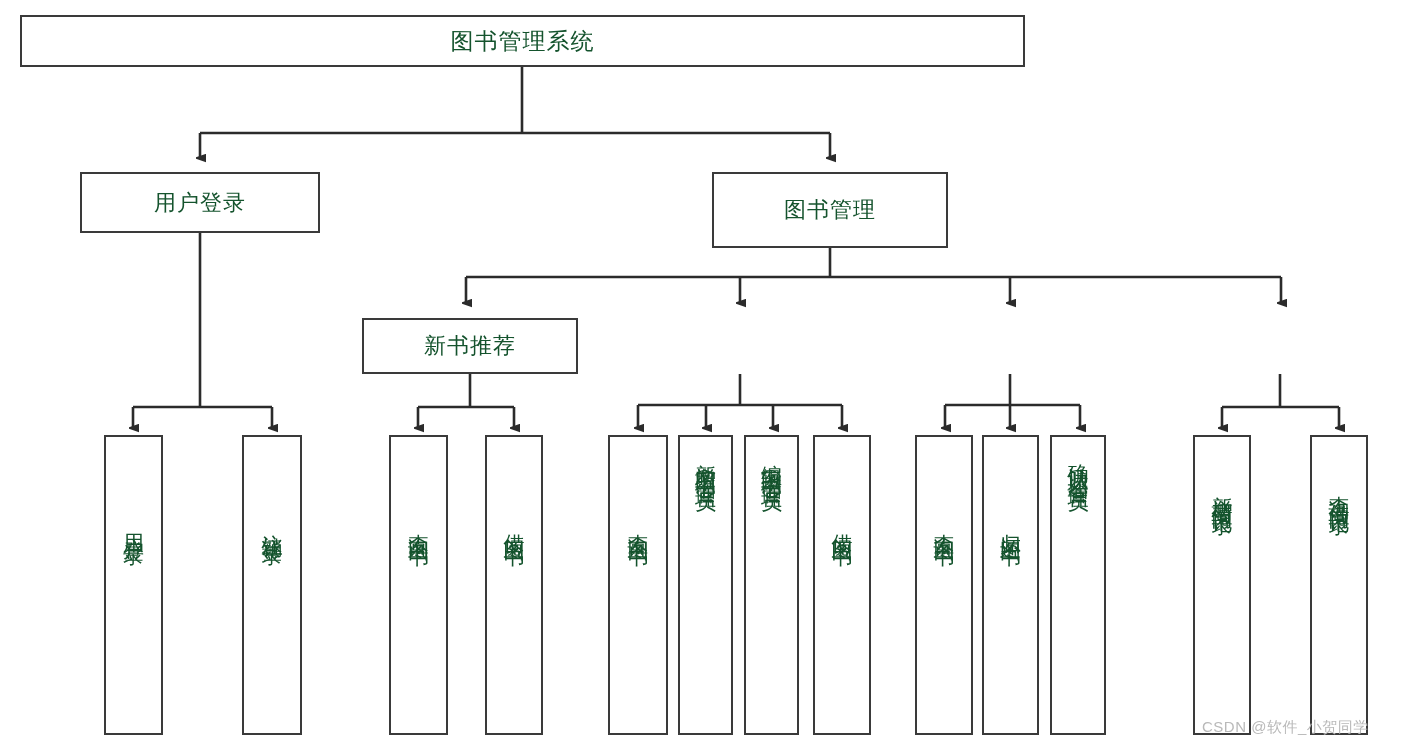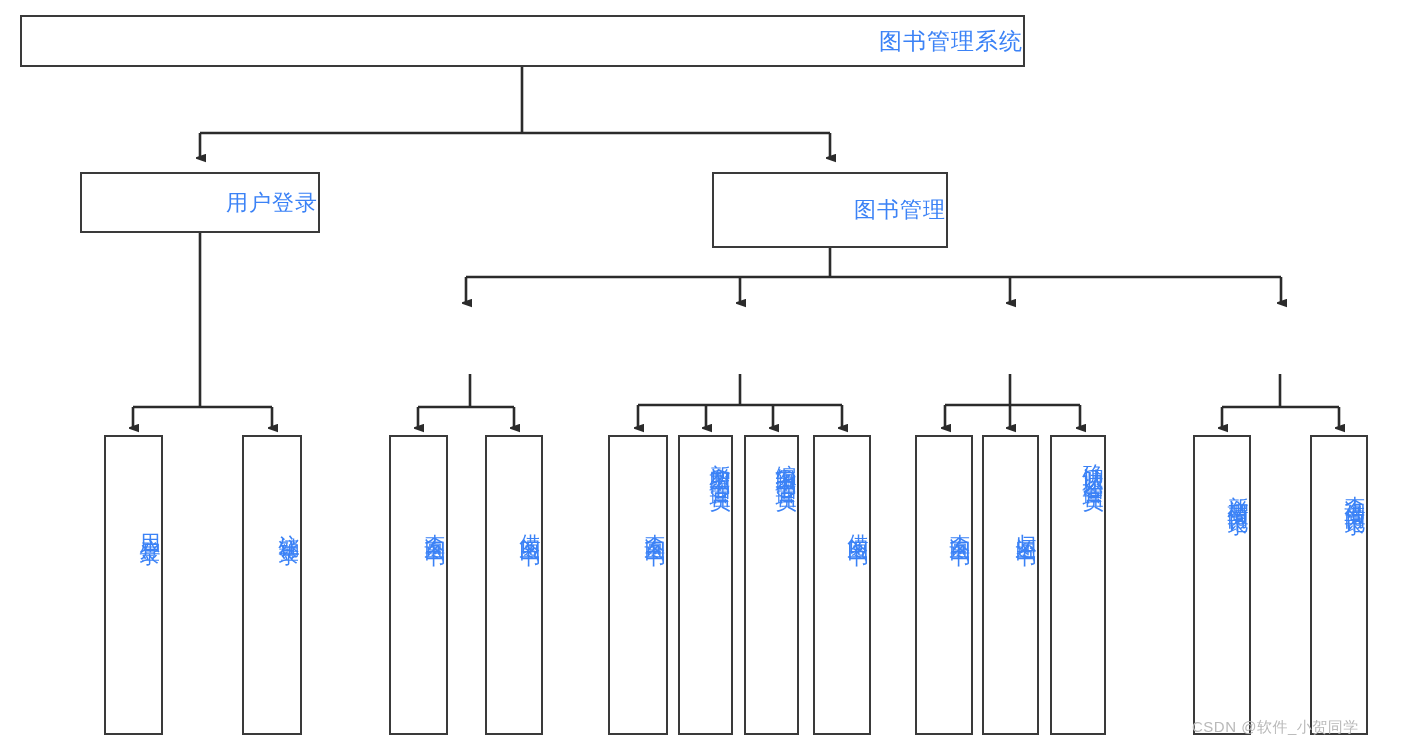--- a/index.html
+++ b/index.html
@@ -26,22 +26,22 @@
     height: 747px;
     pointer-events: none;
   }
   .node {
     position: absolute;
     box-sizing: border-box;
     background: #ffffff;
     border: 2px solid #3a3a3a;
     display: flex;
     align-items: center;
-    justify-content: flex-end;
-    color: #3b82f6;
+    justify-content: center;
+    color: #14532d;
   }
   .node .label {
     display: block;
     text-align: center;
     line-height: 1.25;
     white-space: pre;
   }
   
   .node.h .label {
     font-size: 22px;
@@ -62,20 +62,21 @@
     line-height: 1.05;
     letter-spacing: 4px;
     white-space: nowrap;
   }
   .watermark {
     position: absolute;
     font-size: 15px;
     color: #b9b9b9;
     white-space: nowrap;
     letter-spacing: 0.5px;
+    margin-left: 10px;
   }
 </style>
 </head>
 <body>
 
 <div id="canvas">
 
   <svg class="links" viewBox="0 0 1405 747">
     <defs>
       <marker id="arrow" markerWidth="10" markerHeight="10" refX="4.2" refY="6" orient="auto" markerUnits="userSpaceOnUse">
@@ -130,20 +131,23 @@
     <span class="label">图书管理系统</span>
   </div>
 
   <div class="node h" style="left:80px; top:172px; width:240px; height:61px;">
     <span class="label">用户登录</span>
   </div>
   <div class="node h" style="left:712px; top:172px; width:236px; height:76px;">
     <span class="label">图书管理</span>
   </div>
 
+  <div class="node h" style="left:362px; top:318px; width:216px; height:56px;">
+    <span class="label">新书推荐</span>
+  </div>
 
   <div class="node v" style="left:104px; top:435px; width:59px; height:300px; padding-top:80px;">
     <span class="label">用户登录</span>
   </div>
   <div class="node v" style="left:242px; top:435px; width:60px; height:300px; padding-top:80px;">
     <span class="label">注销登录</span>
   </div>
 
   <div class="node v" style="left:389px; top:435px; width:59px; height:300px; padding-top:80px;">
     <span class="label">查询图书</span>

